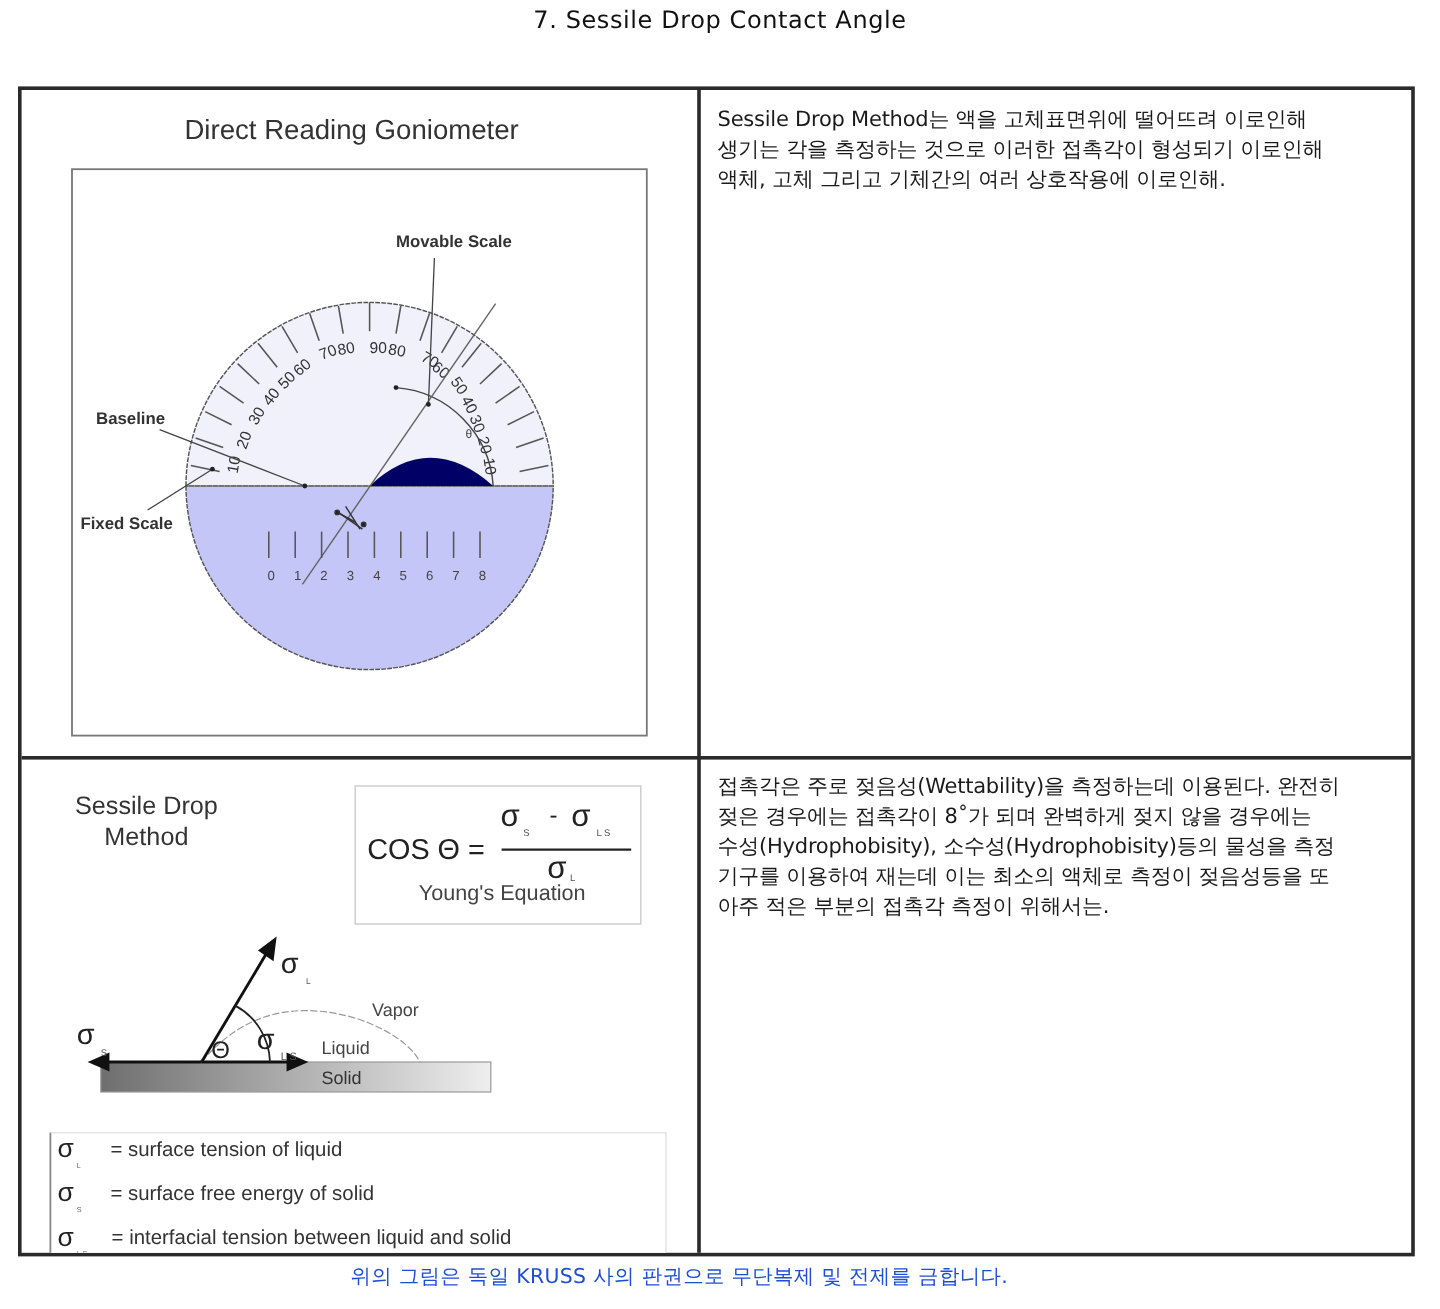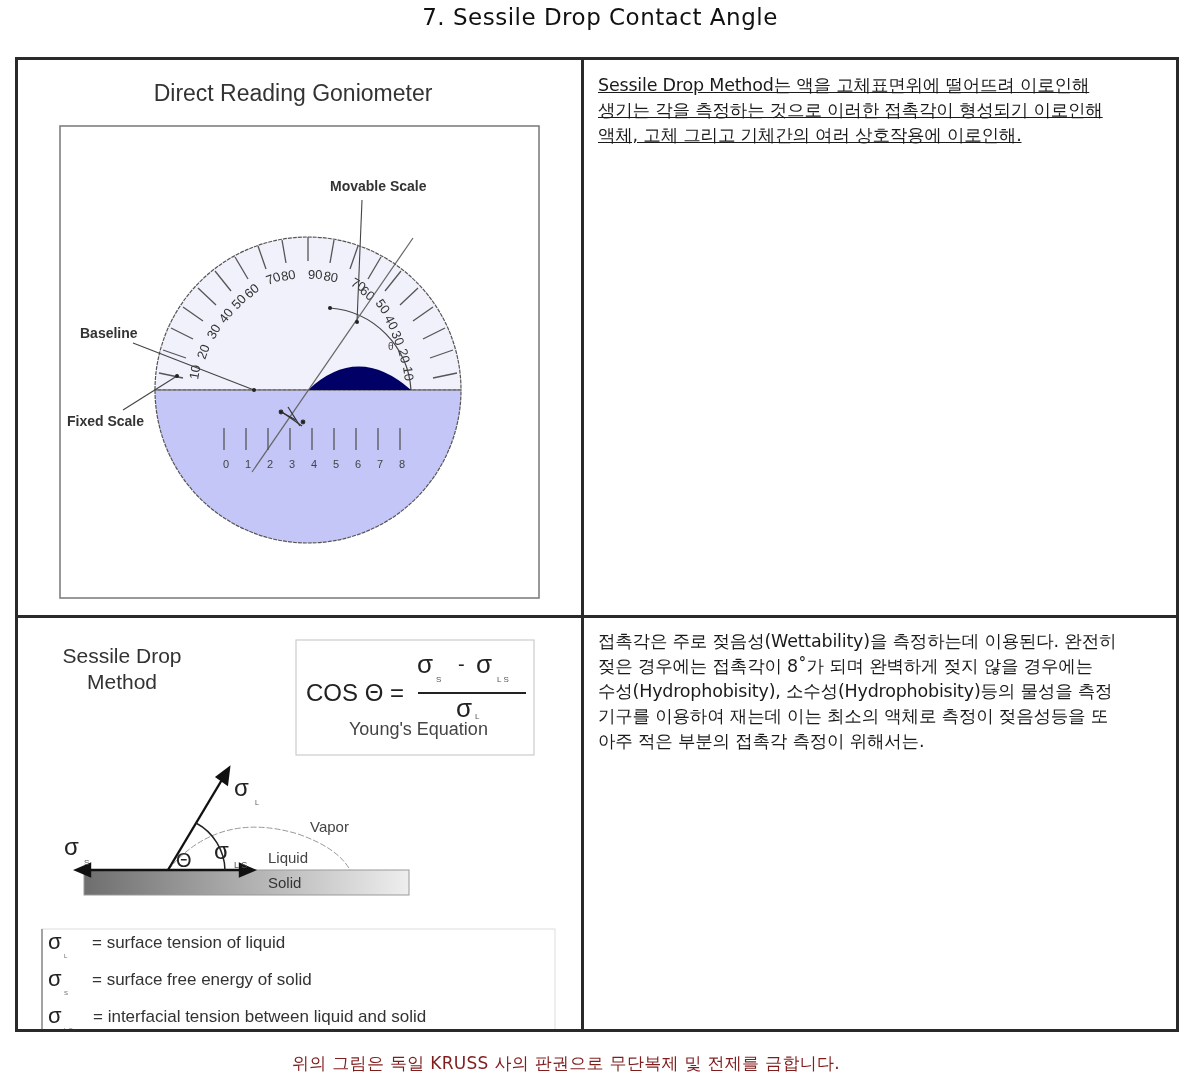--- a/index.html
+++ b/index.html
@@ -1,28 +1,28 @@
 <!DOCTYPE html>
 <html><head>
 <meta charset="utf-8">
 <style>
   html, body { margin:0; padding:0; background:#ffffff; }
   body { width:1200px; height:1091px; position:relative; overflow:hidden; font-family:"DejaVu Sans", sans-serif; color:#111; }
-  .page-title { position:absolute; left:0; top:4px; width:1200px; text-align:center; font-size:23px; letter-spacing:0.5px; color:#111; }
-  .grid { position:absolute; left:15px; top:57px; width:1164px; height:975px; box-sizing:border-box; border:3px solid #2a2a2a;padding-left:28px; }
+  .page-title { position:absolute; left:0; top:4px; width:1200px; text-align:center; font-size:20px; letter-spacing:0.5px; color:#111; }
+  .grid { position:absolute; left:15px; top:72px; width:1164px; height:975px; box-sizing:border-box; border:3px solid #2a2a2a;padding-left:28px; }
   .vline { position:absolute; left:563px; top:0; width:3px; height:100%; background:#2a2a2a; }
   .hline { position:absolute; left:0; top:555px; width:100%; height:3px; background:#2a2a2a; }
   .cell { position:absolute; box-sizing:border-box; }
   .cell-tl { left:0; top:0; width:563px; height:555px; }
-  .cell-tr { left:566px; top:0; width:592px; height:555px; padding:13px 14px 0 14px;text-decoration:underline; }
+  .cell-tr { left:566px; top:0; width:592px; height:555px; padding:13px 14px 0 14px; }
   .cell-bl { left:0; top:558px; width:630px; height:411px; }
   .cell-br { left:566px; top:558px; width:636px; height:411px; padding:11px 14px 0 14px; }
   .ko-text { font-size:17.5px; line-height:25px; color:#1a1a1a; letter-spacing:-0.2px; }
   .ko-text p { margin:0; }
-  .footer { position:absolute; left:0; top:1052px; width:1132px; text-align:center; font-size:17px; color:#7f1d1d; letter-spacing:0.3px; }
+  .footer { position:absolute; left:0; top:1052px; width:1132px; text-align:center; font-size:17px; color:#1d4ed8; letter-spacing:0.3px; }
   svg text { font-family:"Liberation Sans", sans-serif; }
 </style>
 </head>
 <body>
 
 <div class="page-title">7. Sessile Drop Contact Angle</div>
 
 <div class="grid">
   <div class="vline"></div>
   <div class="hline"></div>

